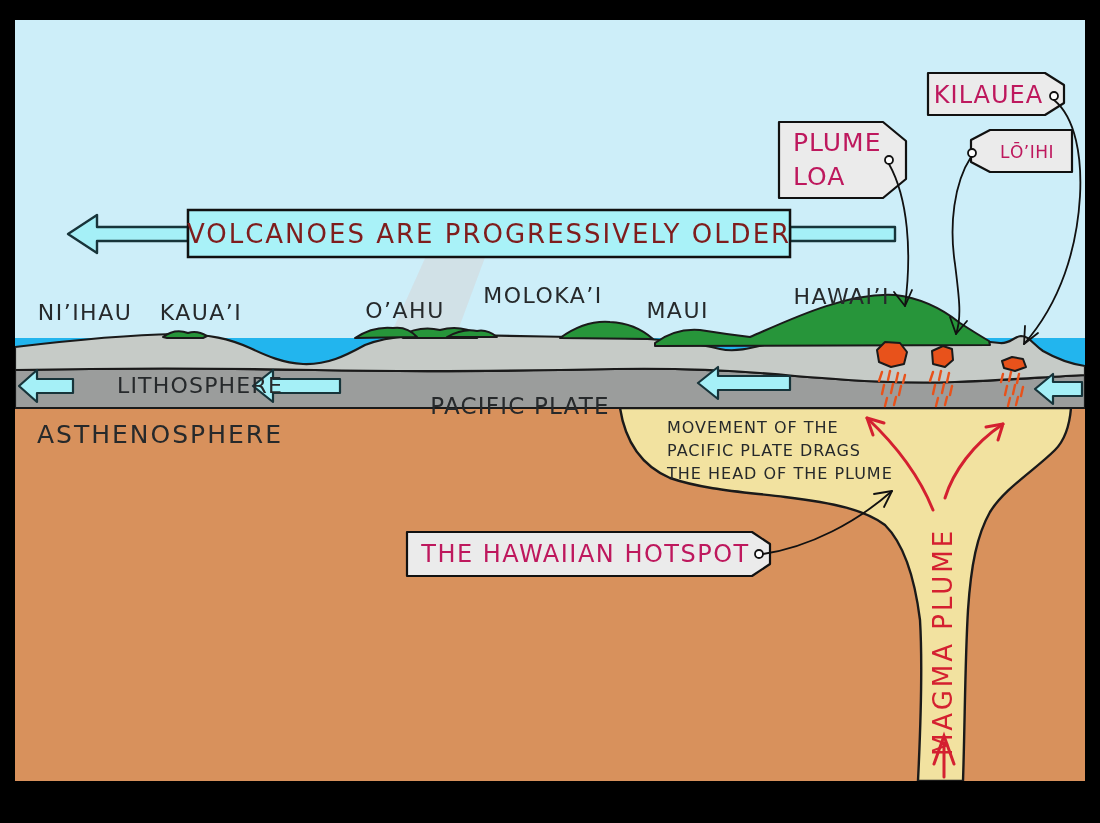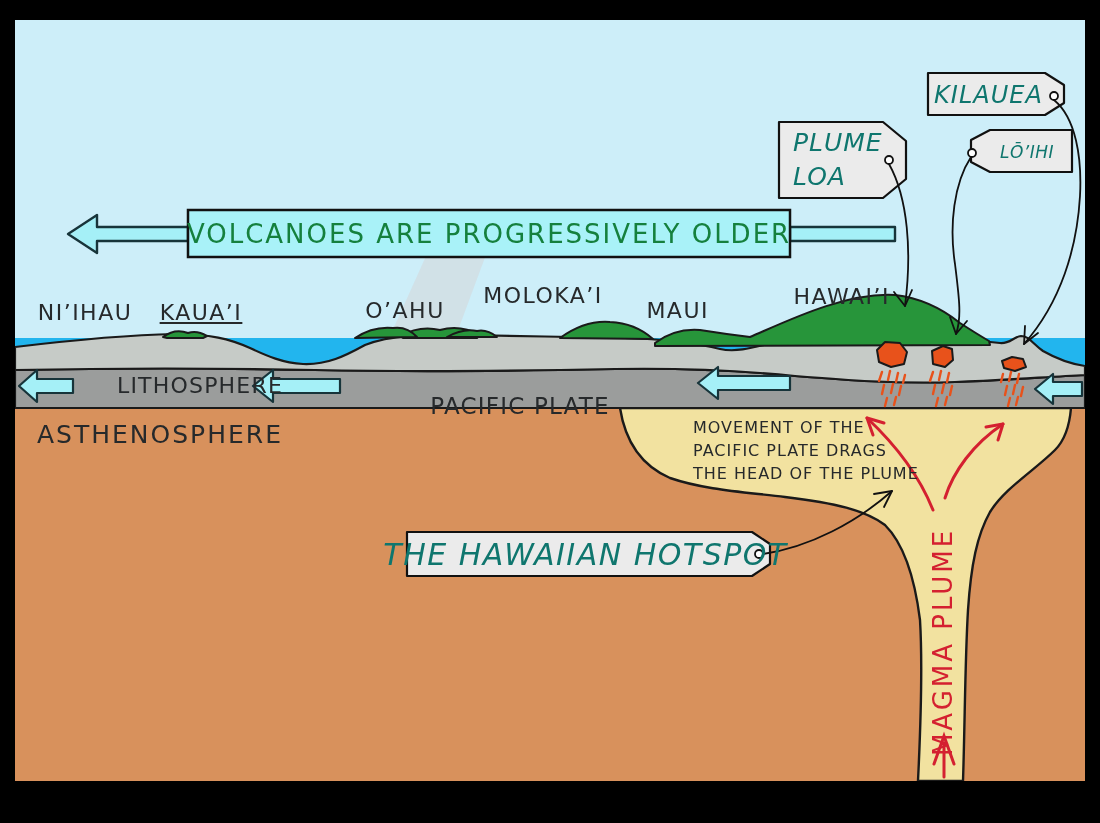--- a/index.html
+++ b/index.html
@@ -6,21 +6,21 @@
   #frame{position:relative;width:1100px;height:823px;background:#000;overflow:hidden;
          font-family:"DejaVu Sans", sans-serif;}
   #diagram{position:absolute;left:15px;top:20px;width:1070px;height:761px;
            background:#cdeef9;overflow:hidden;}
   #scene{position:absolute;left:0;top:0;}
   .lbl{position:absolute;color:#26292b;white-space:nowrap;}
   .center{display:flex;align-items:center;justify-content:center;text-align:center;}
   .pre{white-space:pre-line;}
   .island{font-size:22px;letter-spacing:1.5px;}
   .layer{font-size:22px;letter-spacing:1.2px;}
-  .tagtxt{font-size:24px;letter-spacing:1px;color:#0f766e;font-style:italic;}
+  .tagtxt{font-size:24px;letter-spacing:1px;color:#be185d;}
   .red{color:#d42030;}
   .wm{position:absolute;font-weight:bold;color:rgba(70,70,70,0.13);font-size:86px;
       letter-spacing:2px;pointer-events:none;}
 </style>
 </head>
 <body>
 
 <div id="frame">
   <div id="diagram">
 
@@ -131,38 +131,38 @@
 
       <g fill="none" stroke="#d42030" stroke-width="3" stroke-linecap="round">
         <path d="M918,490 C906,460 884,428 852,398"></path>
         <path d="M852,398 L858,415 M852,398 L869,403"></path>
         <path d="M930,478 C938,452 958,424 988,404"></path>
         <path d="M988,404 L971,407 M988,404 L983,420"></path>
         <path d="M929,757 L929,723 M919,744 L929,716 L939,744"></path>
       </g>
     </svg>
 
-    <div class="lbl center" style="left:173px;top:190px;width:602px;height:47px;font-size:26px;letter-spacing:2px;color:#15803d;">VOLCANOES ARE PROGRESSIVELY OLDER</div>
+    <div class="lbl center" style="left:173px;top:190px;width:602px;height:47px;font-size:26px;letter-spacing:2px;color:#7f1d1d;">VOLCANOES ARE PROGRESSIVELY OLDER</div>
 
     <div class="lbl island" style="left:15px;top:280px;width:110px;text-align:center;">NI’IHAU</div>
-    <div class="lbl island" style="left:131px;top:280px;width:110px;text-align:center;text-decoration:underline;">KAUA’I</div>
+    <div class="lbl island" style="left:131px;top:280px;width:110px;text-align:center;">KAUA’I</div>
     <div class="lbl island" style="left:335px;top:278px;width:110px;text-align:center;">O’AHU</div>
     <div class="lbl island" style="left:458px;top:263px;width:140px;text-align:center;">MOLOKA’I</div>
     <div class="lbl island" style="left:604px;top:278px;width:90px;text-align:right;">MAUI</div>
     <div class="lbl island" style="left:755px;top:264px;width:120px;text-align:right;">HAWAI’I</div>
 
     <div class="lbl layer" style="left:66px;top:353px;width:170px;text-align:center;margin-left:34px;">LITHOSPHERE</div>
     <div class="lbl layer" style="left:390px;top:373px;width:230px;text-align:center;font-size:23px;">PACIFIC PLATE</div>
     <div class="lbl" style="left:22px;top:400px;font-size:25px;letter-spacing:2px;">ASTHENOSPHERE</div>
 
-    <div class="lbl pre" style="left:652px;top:396px;width:260px;font-size:16px;letter-spacing:1px;line-height:1.45;white-space:pre-line;margin-left:26px;">MOVEMENT OF THE
+    <div class="lbl pre" style="left:652px;top:396px;width:260px;font-size:16px;letter-spacing:1px;line-height:1.45;white-space:pre-line;">MOVEMENT OF THE
 PACIFIC PLATE DRAGS
 THE HEAD OF THE PLUME</div>
 
     <div class="lbl red" style="left:928px;top:622px;font-size:26px;letter-spacing:3px;transform:translate(-50%,-50%) rotate(-90deg);">MAGMA PLUME</div>
 
     <div class="lbl tagtxt pre" style="left:778px;top:106px;width:95px;font-size:25px;line-height:1.35;white-space:pre-line;">PLUME
 LOA</div>
     <div class="lbl tagtxt center" style="left:916px;top:56px;width:115px;height:38px;">KILAUEA</div>
     <div class="lbl tagtxt center" style="left:970px;top:113px;width:84px;height:38px;font-size:17px;letter-spacing:0.5px;">LŌ’IHI</div>
-    <div class="lbl tagtxt center" style="left:398px;top:514px;width:345px;height:40px;font-size:30px;letter-spacing:1.5px;">THE HAWAIIAN HOTSPOT</div>
+    <div class="lbl tagtxt center" style="left:398px;top:514px;width:345px;height:40px;font-size:24px;letter-spacing:1.5px;">THE HAWAIIAN HOTSPOT</div>
   </div>
 </div>
 
 </body></html>

